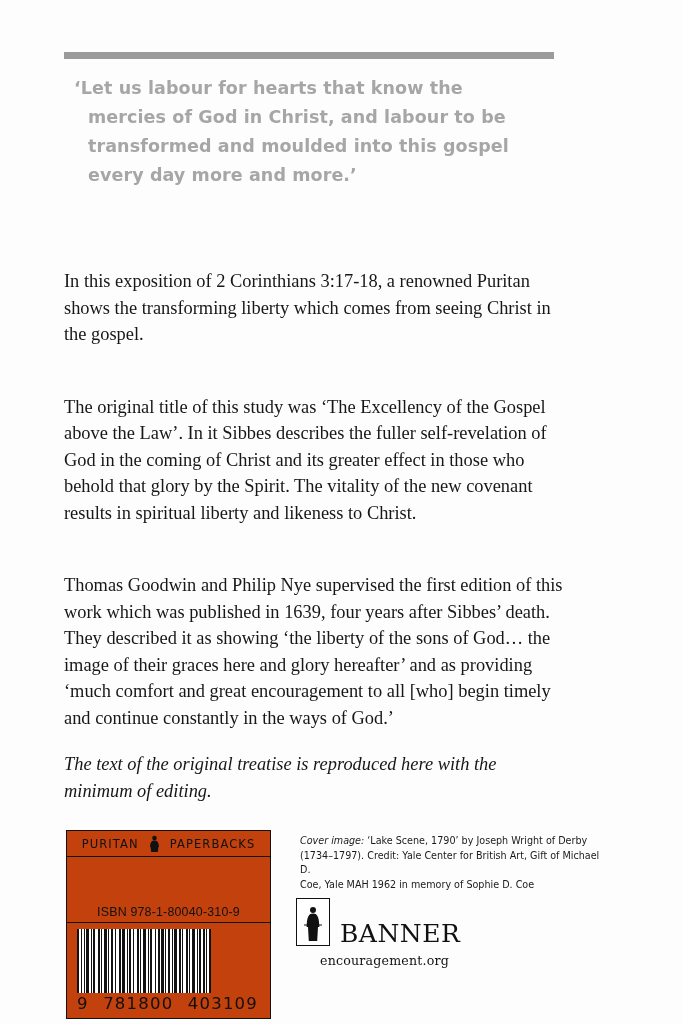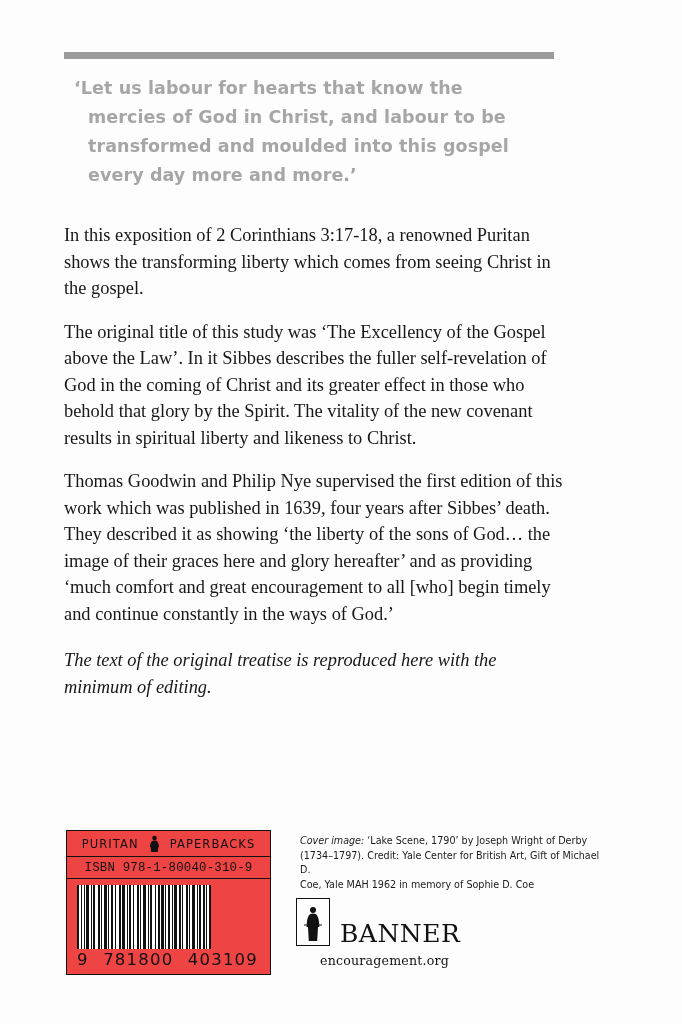--- a/index.html
+++ b/index.html
@@ -55,21 +55,21 @@
     top: 222px;
     width: 500px;
   }
   .body-copy p {
     margin: 0 0 16px 0;
     font-size: 18.4px;
     line-height: 26.5px;
     text-align: left;
     color: #171717;
   }
-  .body-copy p.tight { margin-bottom: 17px; }
+  .body-copy p.tight { margin-bottom: 17px; margin-top: 46px; }
   .body-copy p.note {
     font-style: italic;
     margin-top: 20px;
   }
 
   
   .bottom {
     position: absolute;
     left: 0;
     top: 820px;
@@ -77,21 +77,21 @@
     height: 204px;
   }
 
   
   .barcode-block {
     position: absolute;
     left: 66px;
     top: 10px;
     width: 205px;
     border: 1.6px solid #111;
-    background: #ef4444;
+    background: #c2410c;
     padding: 0;
   }
   .pp-header {
     display: flex;
     align-items: center;
     justify-content: center;
     gap: 9px;
     height: 26px;
     border-bottom: 1.4px solid #111;
     font-family: "DejaVu Sans", sans-serif;
@@ -101,26 +101,27 @@
   }
   .pp-icon {
     width: 13px;
     height: 17px;
     position: relative;
     display: inline-block;
   }
   .pp-icon svg { display: block; }
   .isbn {
     text-align: center;
-    font-family: Liberation Mono, monospace;
+    font-family: Liberation Sans, sans-serif;
     font-size: 12.4px;
     letter-spacing: 0.2px;
     padding: 4px 0 3px;
     border-bottom: 1.4px solid #111;
     color: #111;
+    margin-top: 44px;
   }
   .bars {
     height: 70px;
     padding: 6px 10px 0 10px;
     display: flex;
     align-items: flex-end;
     gap: 0;
     overflow: hidden;
   }
   .bars span {

